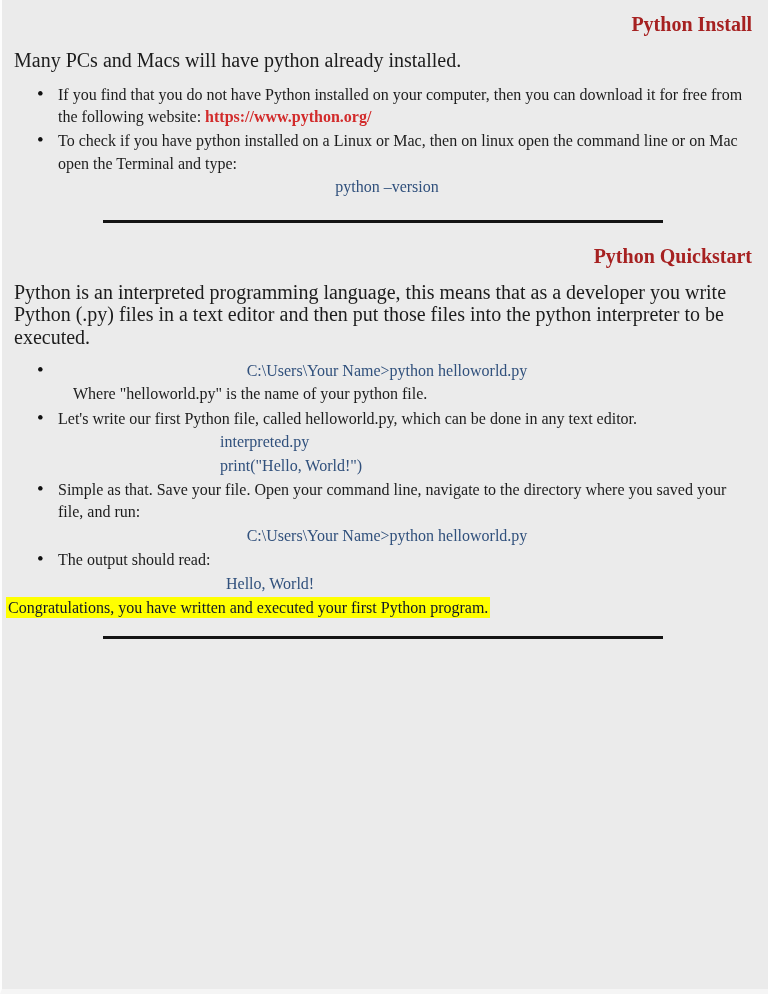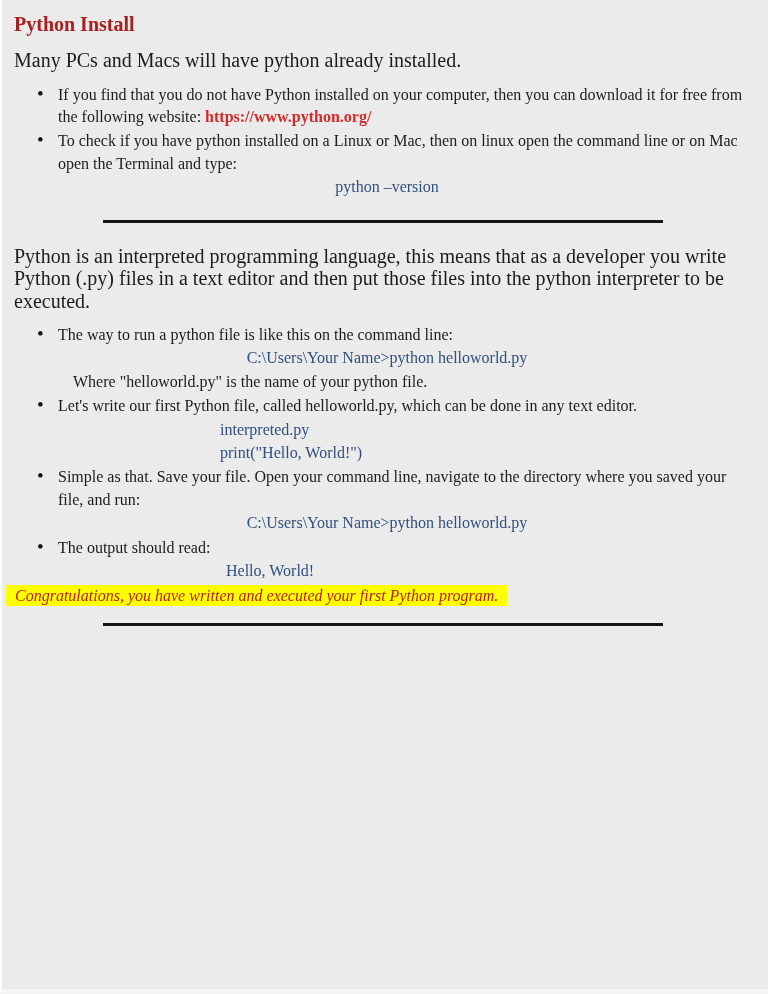--- a/index.html
+++ b/index.html
@@ -15,20 +15,21 @@
     background: #ebebeb;
     border-left: 2px solid #fdfdfd;
     border-bottom: 5px solid #f5f5f5;
     padding: 13px 16px 0 12px;
   }
   h2.sec-heading {
     font-size: 20px; line-height: 23px;
     font-weight: bold;
     color: #a62121;
     margin: 0 0 13px 0;
+    text-align: right;
   }
   p.intro {
     font-size: 20px; line-height: 22.5px;
     margin: 0;
   }
   ul.blist {
     margin: 12px 0 0 22px;
     padding: 0;
     list-style: none;
   }
@@ -66,23 +67,22 @@
     width: 560px;
     margin: 21px auto 22px auto;
   }
   .rule-2 { margin-top: 16px; }
   p.congrats {
     font-size: 16px; line-height: 22.4px;
     margin: 2px 0 0 -8px;
   }
   p.congrats mark {
     background: #ffff00;
-    color: #b91c1c;
-    padding: 2px 9px;
-    font-style: italic;
+    color: #0f172a;
+    padding: 2px 2px;
   }
 </style>
 </head>
 <body>
 
 <div class="page">
 
   <section>
     <h2 class="sec-heading">Python Install</h2>
     <p class="intro">Many PCs and Macs will have python already installed.</p>
@@ -92,24 +92,24 @@
       </li>
       <li>
         <span>To check if you have python installed on a Linux or Mac, then on linux open the command line or on Mac open the Terminal and type:</span>
         <div class="code code-center">python –version</div>
       </li>
     </ul>
     <div class="rule"></div>
   </section>
 
   <section>
+    <h2 class="sec-heading">Python Quickstart</h2>
     <p class="intro">Python is an interpreted programming language, this means that as a developer you write Python (.py) files in a text editor and then put those files into the python interpreter to be executed.</p>
     <ul class="blist">
       <li>
-        <span>The way to run a python file is like this on the command line:</span>
         <div class="code code-center">C:\Users\Your Name&gt;python helloworld.py</div>
         <div class="note-line">Where "helloworld.py" is the name of your python file.</div>
       </li>
       <li class="gap-before">
         <span>Let's write our first Python file, called helloworld.py, which can be done in any text editor.</span>
         <div class="code code-indent">interpreted.py</div>
         <div class="code code-indent">print("Hello, World!")</div>
       </li>
       <li>
         <span>Simple as that. Save your file. Open your command line, navigate to the directory where you saved your file, and run:</span>

